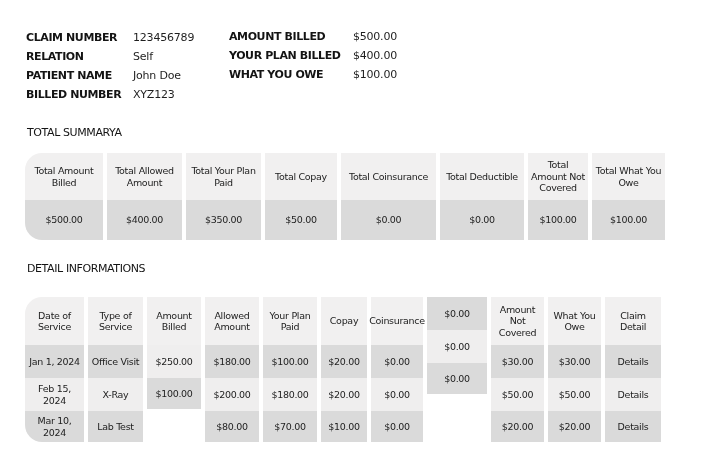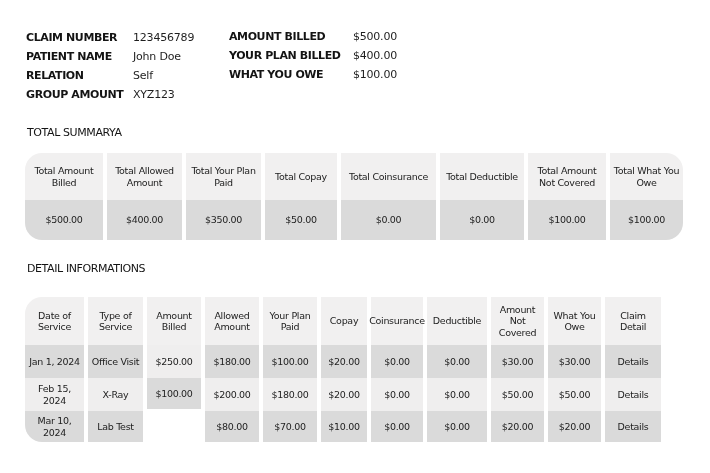--- a/index.html
+++ b/index.html
@@ -39,29 +39,29 @@
 </style>
 </head>
 <body>
 
 <div class="info info-left">
   <div class="info-row">
     <span class="lbl">CLAIM NUMBER</span>
     <span class="val">123456789</span>
   </div>
   <div class="info-row">
+    <span class="lbl">RELATION</span>
+    <span class="val">Self</span>
+  </div>
+  <div class="info-row">
     <span class="lbl">PATIENT NAME</span>
     <span class="val">John Doe</span>
   </div>
   <div class="info-row">
-    <span class="lbl">RELATION</span>
-    <span class="val">Self</span>
-  </div>
-  <div class="info-row">
-    <span class="lbl">GROUP AMOUNT</span>
+    <span class="lbl">BILLED NUMBER</span>
     <span class="val">XYZ123</span>
   </div>
 </div>
 
 <div class="info info-right">
   <div class="info-row">
     <span class="lbl">AMOUNT BILLED</span>
     <span class="val">$500.00</span>
   </div>
   <div class="info-row">
@@ -94,21 +94,21 @@
     <div class="cell r-dark">$50.00</div>
   </div>
   <div class="col" style="width:95px">
     <div class="cell hdr">Total Coinsurance</div>
     <div class="cell r-dark">$0.00</div>
   </div>
   <div class="col" style="width:84px">
     <div class="cell hdr">Total Deductible</div>
     <div class="cell r-dark">$0.00</div>
   </div>
-  <div class="col" style="width:78px">
+  <div class="col" style="width:60px">
     <div class="cell hdr">Total Amount Not Covered</div>
     <div class="cell r-dark">$100.00</div>
   </div>
   <div class="col" style="width:73px">
     <div class="cell hdr">Total What You Owe</div>
     <div class="cell r-dark">$100.00</div>
   </div>
 </div>
 
 <div class="section-title" style="top:262px;text-align:center;">DETAIL INFORMATIONS</div>
@@ -149,21 +149,20 @@
     <div class="cell r-light row2">$20.00</div>
     <div class="cell r-dark row3">$10.00</div>
   </div>
   <div class="col" style="width:52px">
     <div class="cell hdr">Coinsurance</div>
     <div class="cell r-dark row1">$0.00</div>
     <div class="cell r-light row2">$0.00</div>
     <div class="cell r-dark row3">$0.00</div>
   </div>
   <div class="col" style="width:60px">
-    <div class="cell hdr">Deductible</div>
     <div class="cell r-dark row1">$0.00</div>
     <div class="cell r-light row2">$0.00</div>
     <div class="cell r-dark row3">$0.00</div>
   </div>
   <div class="col" style="width:53px">
     <div class="cell hdr">Amount Not Covered</div>
     <div class="cell r-dark row1">$30.00</div>
     <div class="cell r-light row2">$50.00</div>
     <div class="cell r-dark row3">$20.00</div>
   </div>

